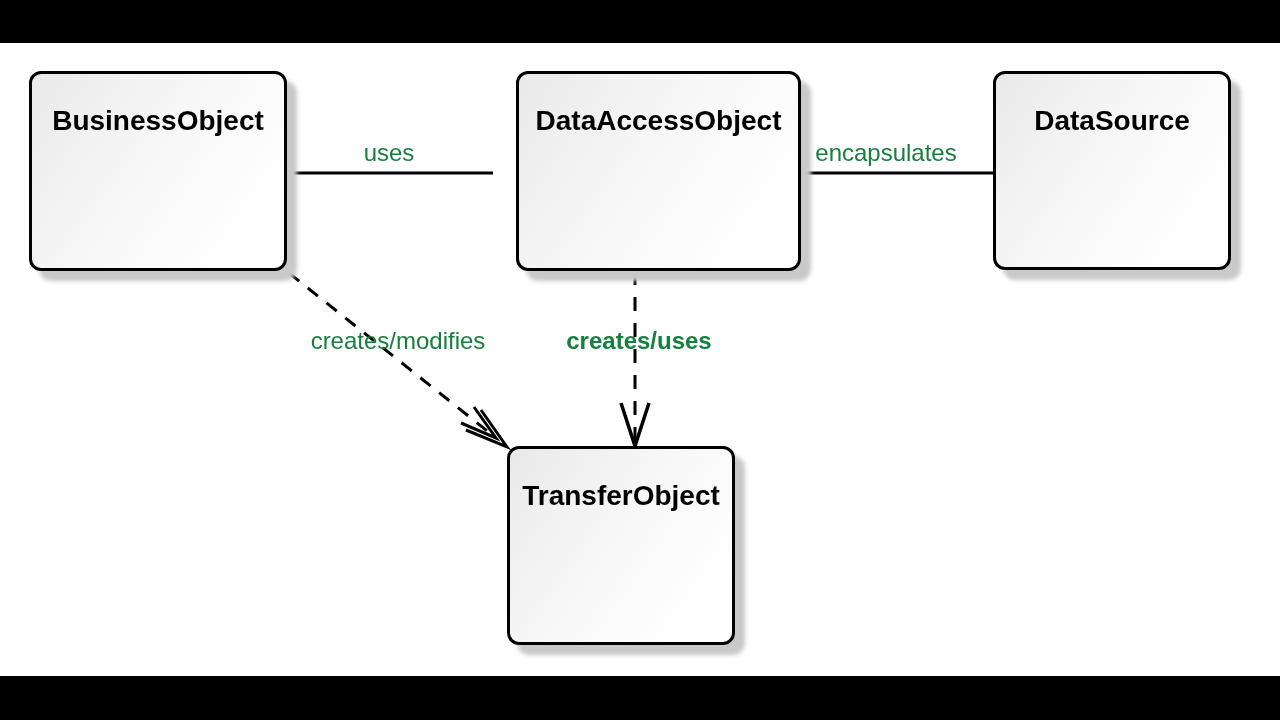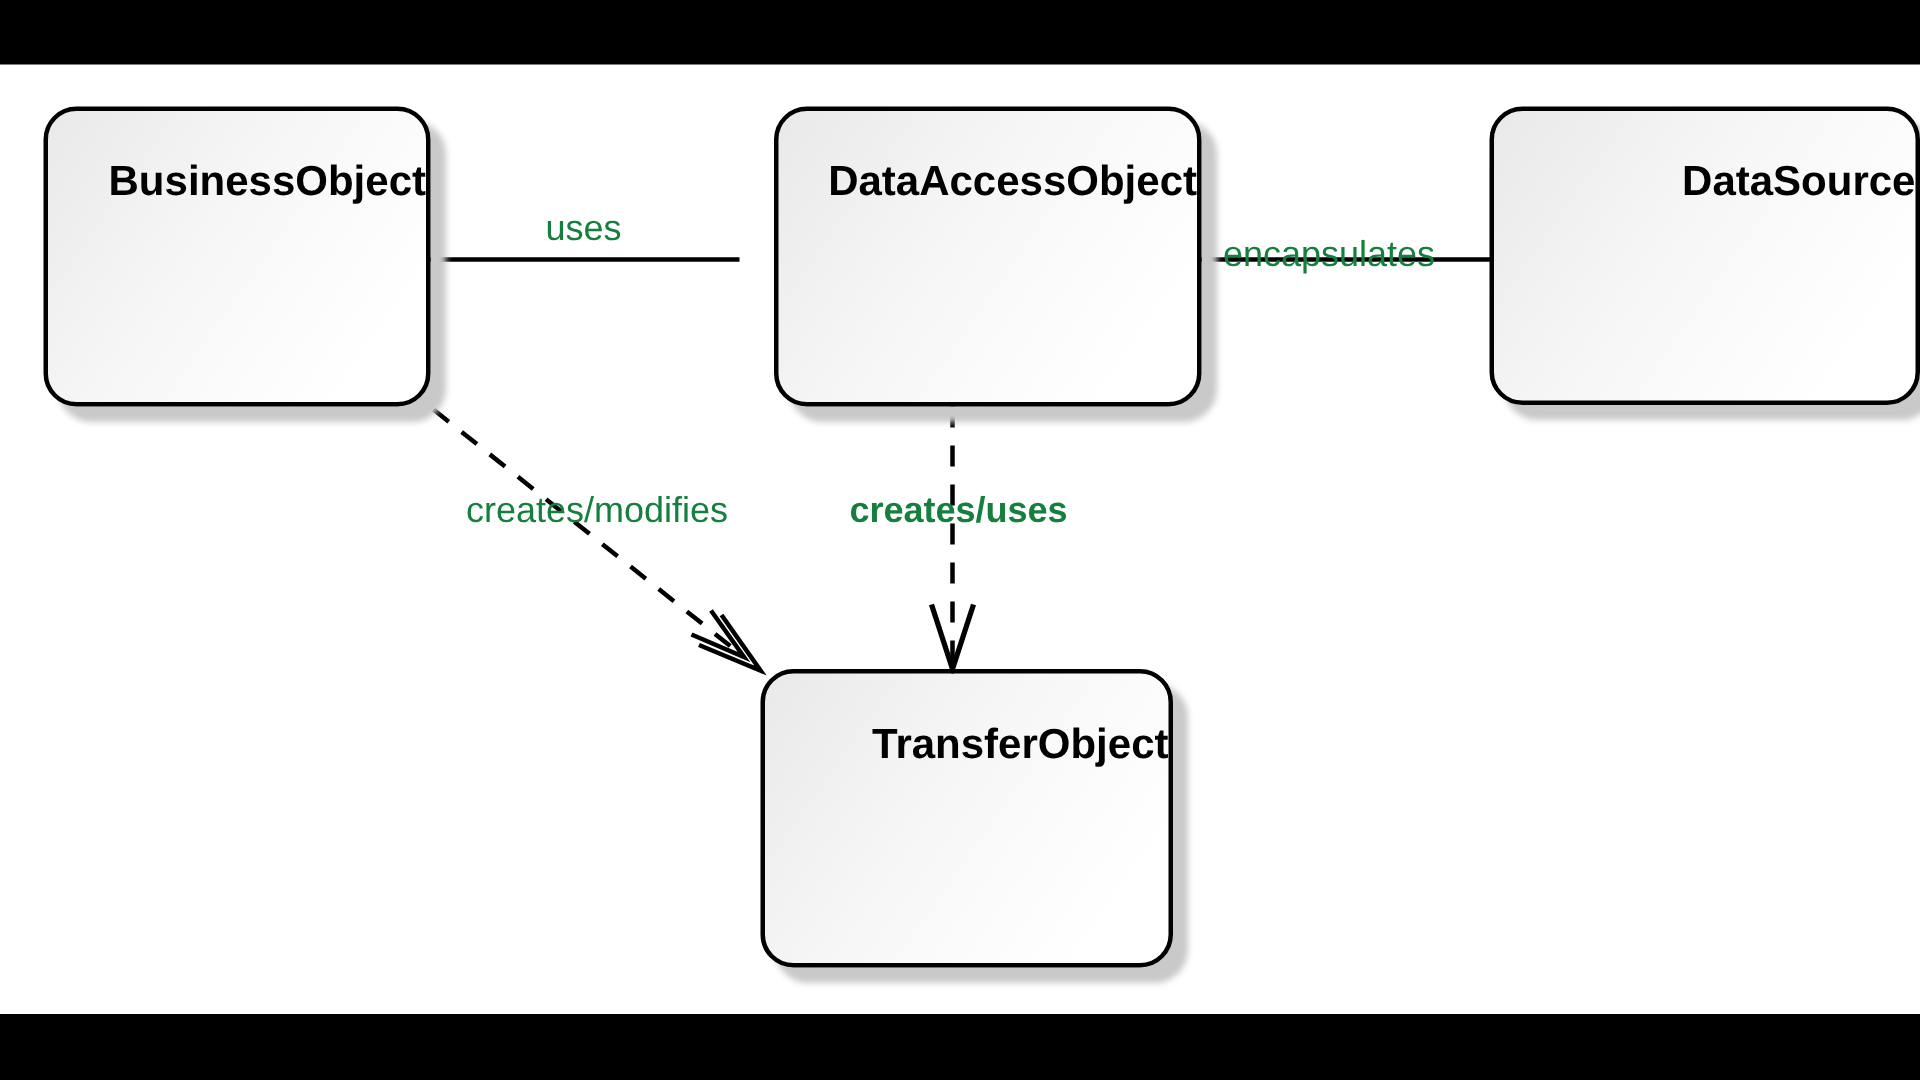--- a/index.html
+++ b/index.html
@@ -37,24 +37,24 @@
     width: 1280px;
     height: 720px;
     pointer-events: none;
   }
 
   .node {
     position: absolute;
     box-sizing: border-box;
     background: linear-gradient(125deg, #e9e9e9 0%, #f7f7f7 45%, #ffffff 85%);
     border: 3px solid #000000;
-    border-radius: 22px;
+    border-radius: 12px;
     box-shadow: 10px 10px 4px #c9c9c9;
     display: flex;
-    justify-content: flex-end;
+    justify-content: center;
     align-items: flex-start;
   }
   .node-title {
     margin-top: 31px;
     font-size: 28px;
     font-weight: bold;
     color: #000000;
     letter-spacing: 0px;
     white-space: nowrap;
   }
@@ -63,25 +63,25 @@
     position: absolute;
     transform: translate(-50%, -50%);
     font-size: 24px;
     color: #15803d;
     white-space: nowrap;
     line-height: 1;
   }
 
   #node-business        { left: 29px;  top: 71px;  width: 258px; height: 200px; }
   #node-data-access     { left: 492px; top: 71px;  width: 285px; height: 200px; margin-left: 24px; }
-  #node-data-source     { left: 993px; top: 71px;  width: 287px; height: 199px; }
-  #node-transfer-object { left: 507px; top: 446px; width: 275px; height: 199px; }
+  #node-data-source     { left: 993px; top: 71px;  width: 238px; height: 199px; }
+  #node-transfer-object { left: 507px; top: 446px; width: 228px; height: 199px; }
 
   #label-uses            { left: 389px; top: 153px; }
-  #label-encapsulates    { left: 886px; top: 153px; margin-top: 17px; }
+  #label-encapsulates    { left: 886px; top: 153px; }
   #label-obtains         { left: 398px; top: 341px; }
   #label-creates         { left: 639px; top: 341px; font-weight: bold; }
 </style>
 </head>
 <body>
 
 <div class="letterbox top"></div>
 <div class="canvas-bg"></div>
 <div class="letterbox bottom"></div>
 

